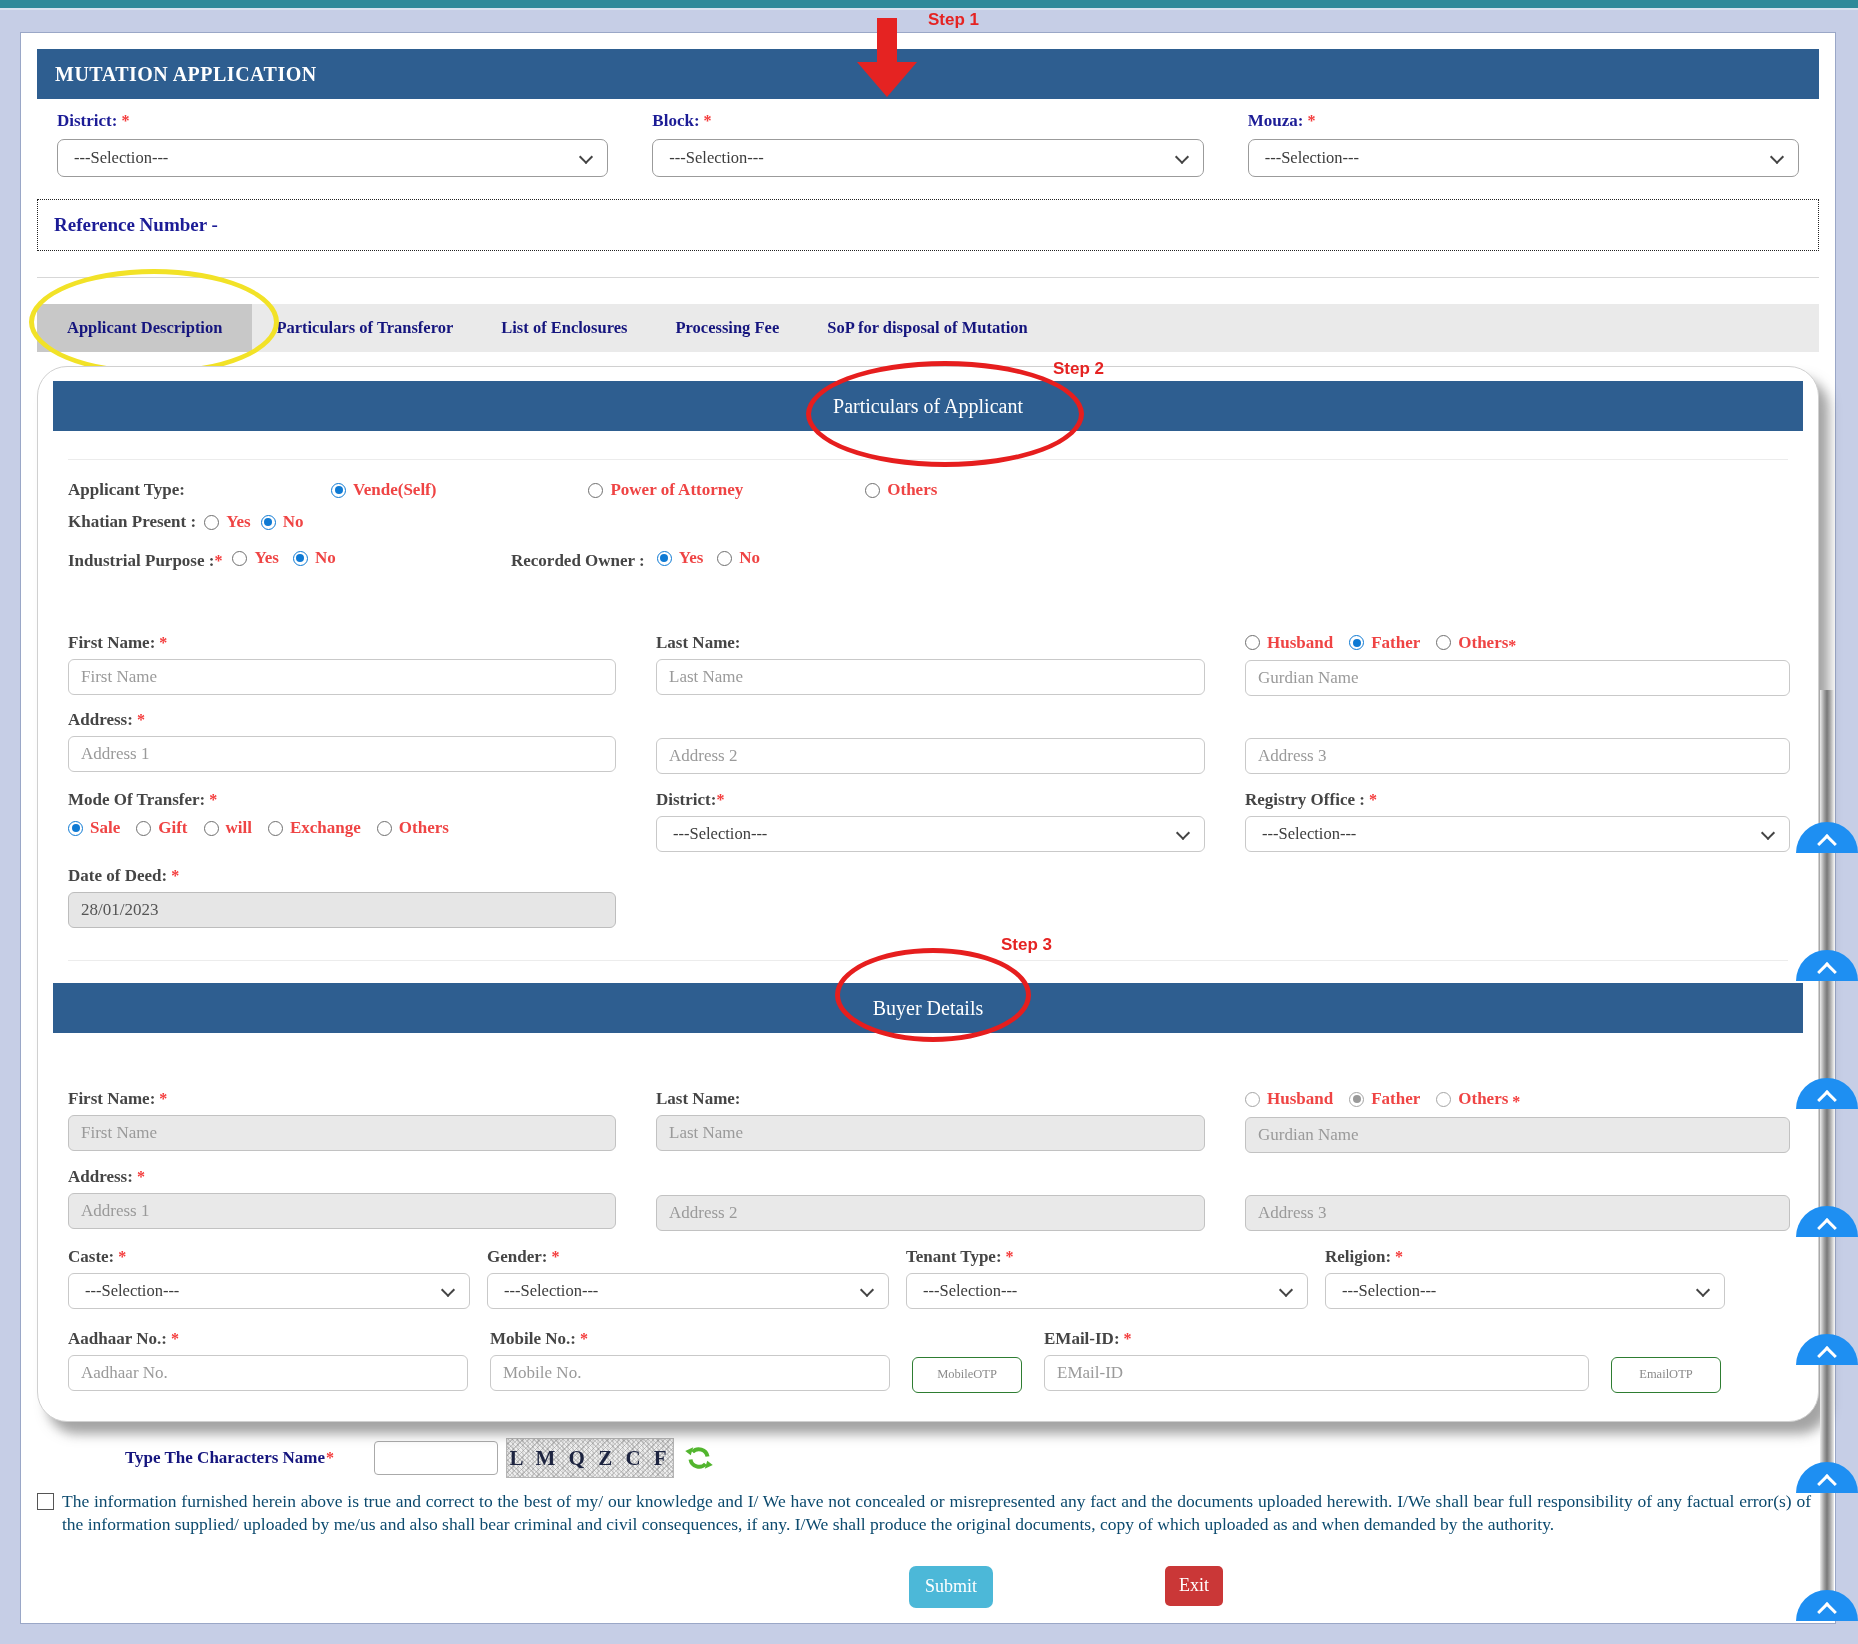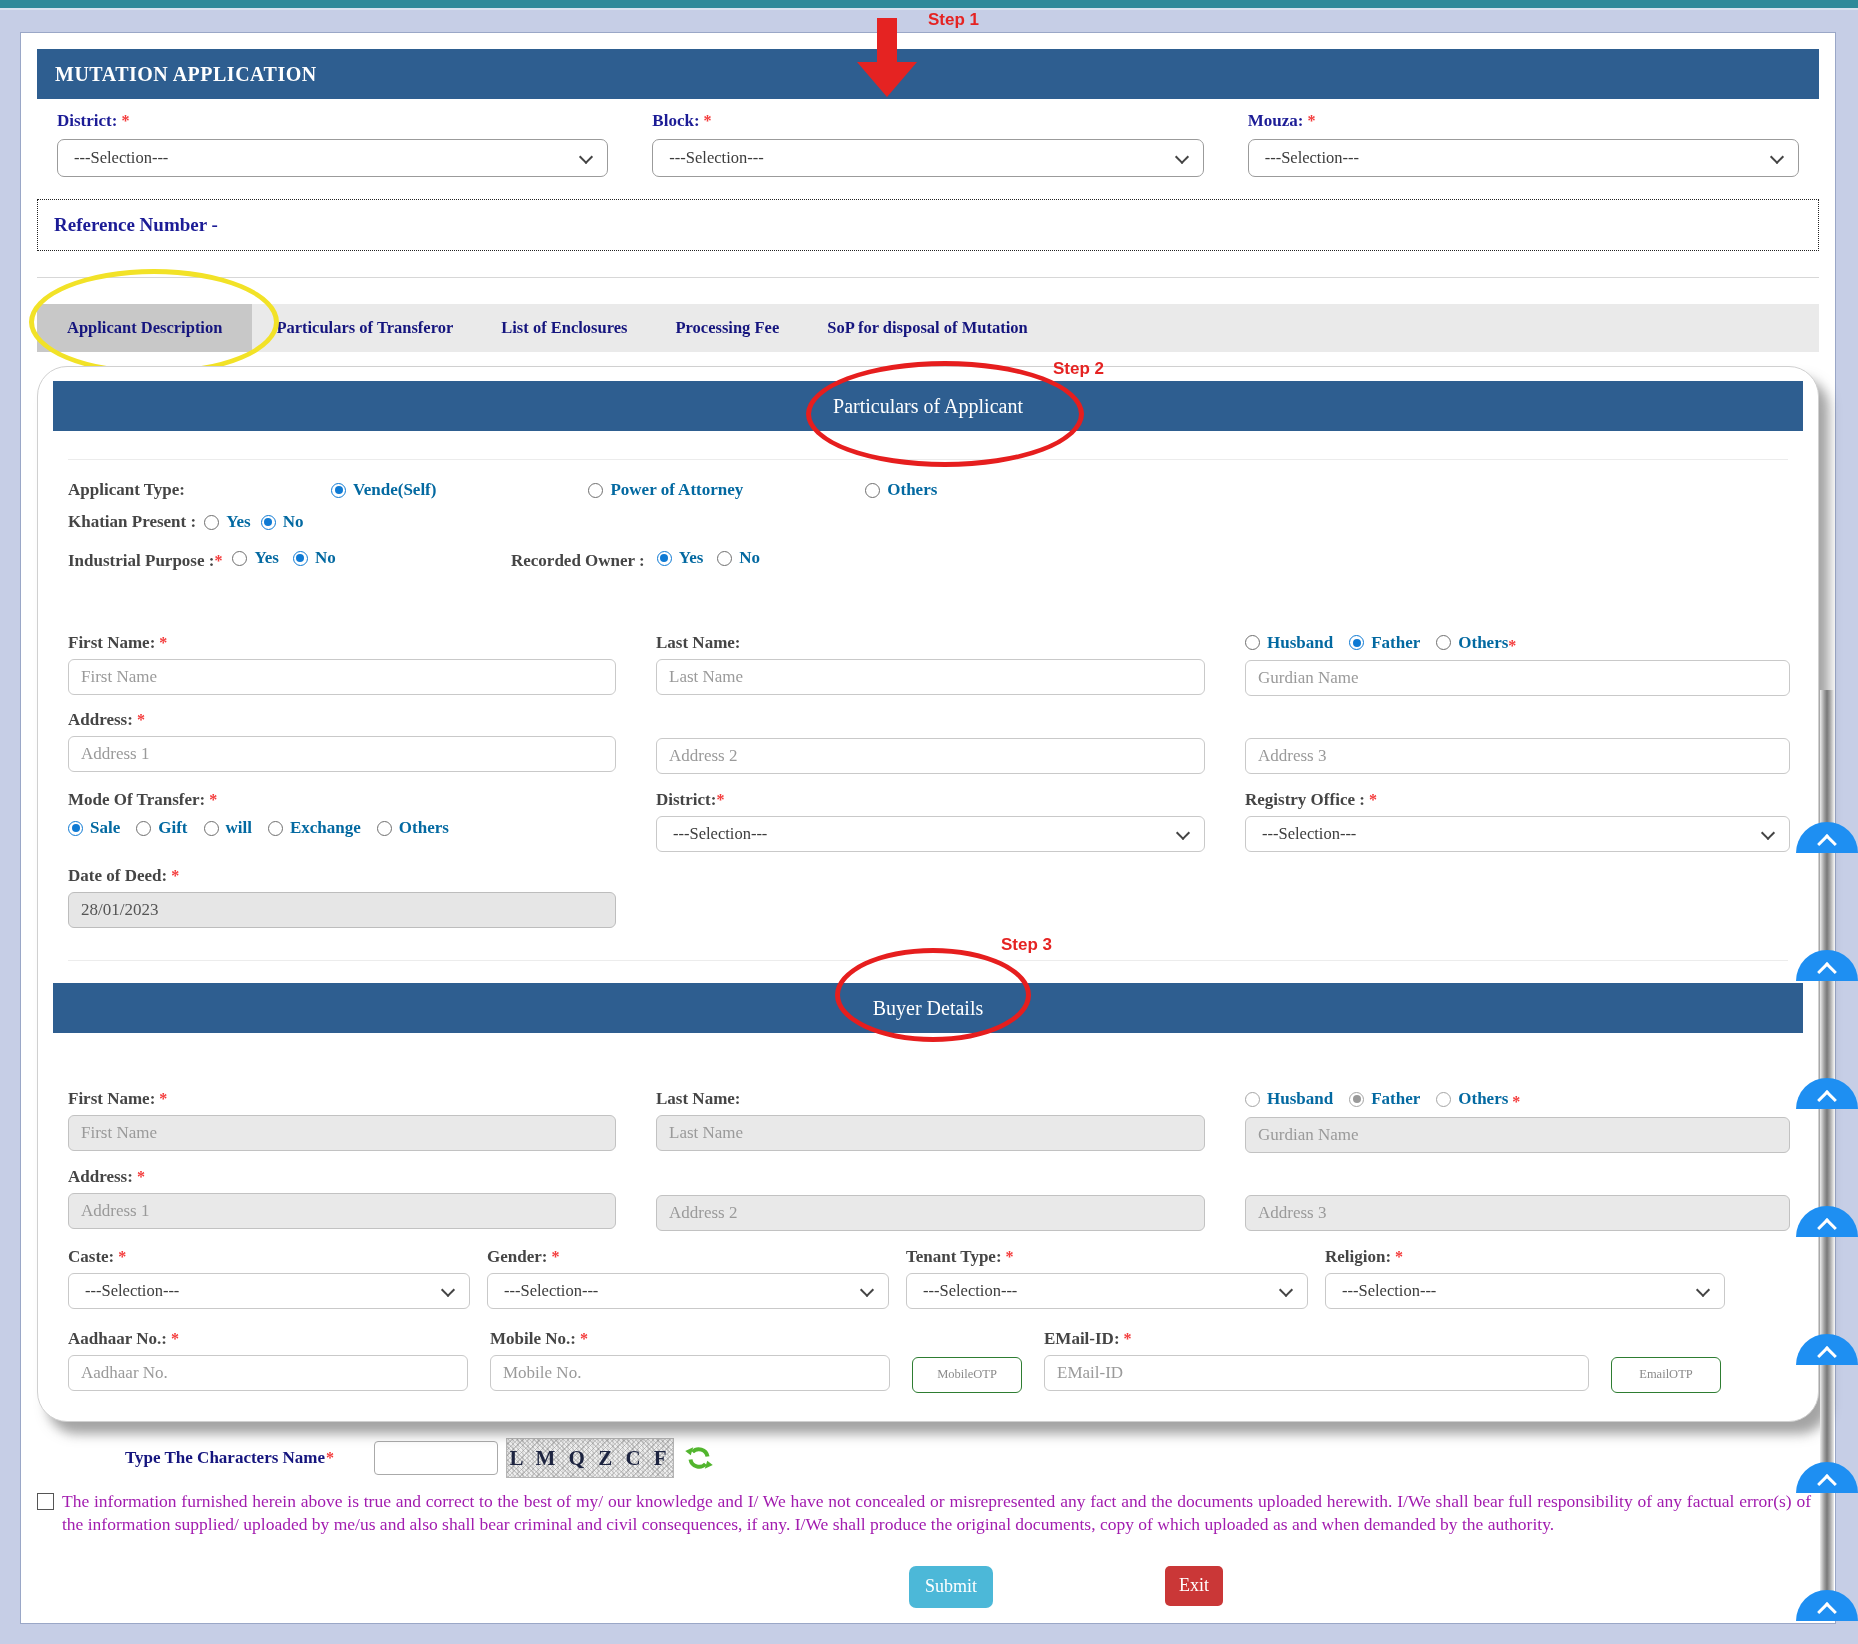--- a/index.html
+++ b/index.html
@@ -27,21 +27,21 @@
   .card{position:relative;margin-top:14px;height:1056px;background:#fff;border:1px solid #d0d0d0;border-radius:30px;box-shadow:10px 12px 12px rgba(90,90,90,.55);box-sizing:border-box;padding:14px 15px 0 15px;}
   .secbar{height:50px;background:#2e5e90;color:#fff;display:flex;align-items:center;justify-content:center;font-size:20px;}
   .cbody{padding:0 15px;}
   .divider{margin-top:28px;border-top:1px solid #ececec;}
   .flbl{color:#454545;font-weight:bold;font-size:17px;}
   .radio{display:inline-block;width:15px;height:15px;border-radius:50%;border:1.5px solid #6f6f6f;background:#fff;vertical-align:-2px;position:relative;box-sizing:border-box;}
   .radio.on{border-color:#0e7ad4;}
   .radio.on::after{content:"";position:absolute;left:2.5px;top:2.5px;right:2.5px;bottom:2.5px;border-radius:50%;background:#0e7ad4;}
   .radio.dis{border-color:#a5a5a5;}
   .radio.dis.on::after{background:#9a9a9a;}
-  .ritem{display:inline-flex;align-items:center;gap:7px;color:#0369a1;font-weight:bold;font-size:17px;}
+  .ritem{display:inline-flex;align-items:center;gap:7px;color:#ef4444;font-weight:bold;font-size:17px;}
   .row-flex{display:flex;align-items:center;}
   .row3{display:grid;grid-template-columns:548px 549px 545px;column-gap:40px;}
   .row4{display:grid;grid-template-columns:402px 402px 402px 400px;column-gap:17px;}
   .inp{width:100%;height:36px;border:1px solid #c9c9c9;border-radius:6px;box-sizing:border-box;padding:0 12px;font-family:"Liberation Serif",serif;font-size:17px;color:#555;background:#fff;margin-top:6px;}
   .inp::placeholder{color:#9a9a9a;}
   .inp.dis{background:#e9e9e9;border-color:#c2c2c2;}
   .inp.gray{background:#e6e6e6;border-color:#bdbdbd;color:#555;}
   .sel.small{height:36px;border:1px solid #c9c9c9;border-radius:6px;margin-top:6px;}
   .spacer22{height:22px;}
   .otp-btn{height:36px;border:1.6px solid #2e7d32;border-radius:6px;background:#fff;color:#8a8a8a;font-size:12.5px;display:flex;align-items:center;justify-content:center;font-family:"Liberation Serif",serif;}
@@ -55,21 +55,21 @@
   .cap-lbl{color:#15157e;font-weight:bold;font-size:17px;}
   .cap-input{width:124px;height:34px;border:1px solid #aaa;border-radius:4px;margin-left:40px;font-size:17px;padding:0 8px;box-sizing:border-box;font-family:"Liberation Serif",serif;}
   .cap-img{margin-left:8px;width:166px;height:38px;display:flex;align-items:center;justify-content:center;
     background-color:#efefef;
     background-image:repeating-linear-gradient(45deg, rgba(120,120,120,.30) 0 1px, transparent 1px 3px),
       repeating-linear-gradient(-45deg, rgba(90,90,90,.28) 0 1px, transparent 1px 4px),
       repeating-linear-gradient(90deg, rgba(160,160,160,.22) 0 2px, transparent 2px 5px);
     border:1px solid #b5b5b5;color:#1d2440;font-weight:bold;font-size:21px;letter-spacing:4px;}
   .refresh{margin-left:10px;display:flex;align-items:center;}
   
-  .decl{margin-top:12px;display:flex;gap:8px;font-size:17.5px;line-height:1.3;color:#a21caf;text-align:justify;padding-right:8px;}
+  .decl{margin-top:12px;display:flex;gap:8px;font-size:17.5px;line-height:1.3;color:#0c4a6e;text-align:justify;padding-right:8px;}
   .cb{flex:0 0 auto;width:15px;height:15px;border:1.6px solid #555;background:#fff;margin-top:3px;}
   
   .btn-row{margin-top:30px;display:flex;}
   .btn-submit{margin-left:872px;width:84px;height:42px;background:#4cb8d8;color:#fff;border:none;border-radius:7px;font-size:18px;font-family:"Liberation Serif",serif;}
   .btn-exit{margin-left:172px;width:58px;height:40px;background:#ca3737;color:#fff;border:none;border-radius:5px;font-size:18px;font-family:"Liberation Serif",serif;}
   
   .vscroll{position:absolute;left:1820px;top:690px;width:14px;height:926px;z-index:40;background:linear-gradient(90deg,#ededed,#a0a0a0 30%,#787878 50%,#a0a0a0 70%,#ededed);}
   .arc{position:absolute;left:1796px;width:62px;height:31px;background:#1e8ff2;border-radius:31px 31px 0 0;z-index:41;}
   .arc i{position:absolute;left:50%;bottom:2px;width:11px;height:11px;margin-left:-7px;border-left:3px solid #fff;border-top:3px solid #fff;transform:rotate(45deg);}
 </style>

